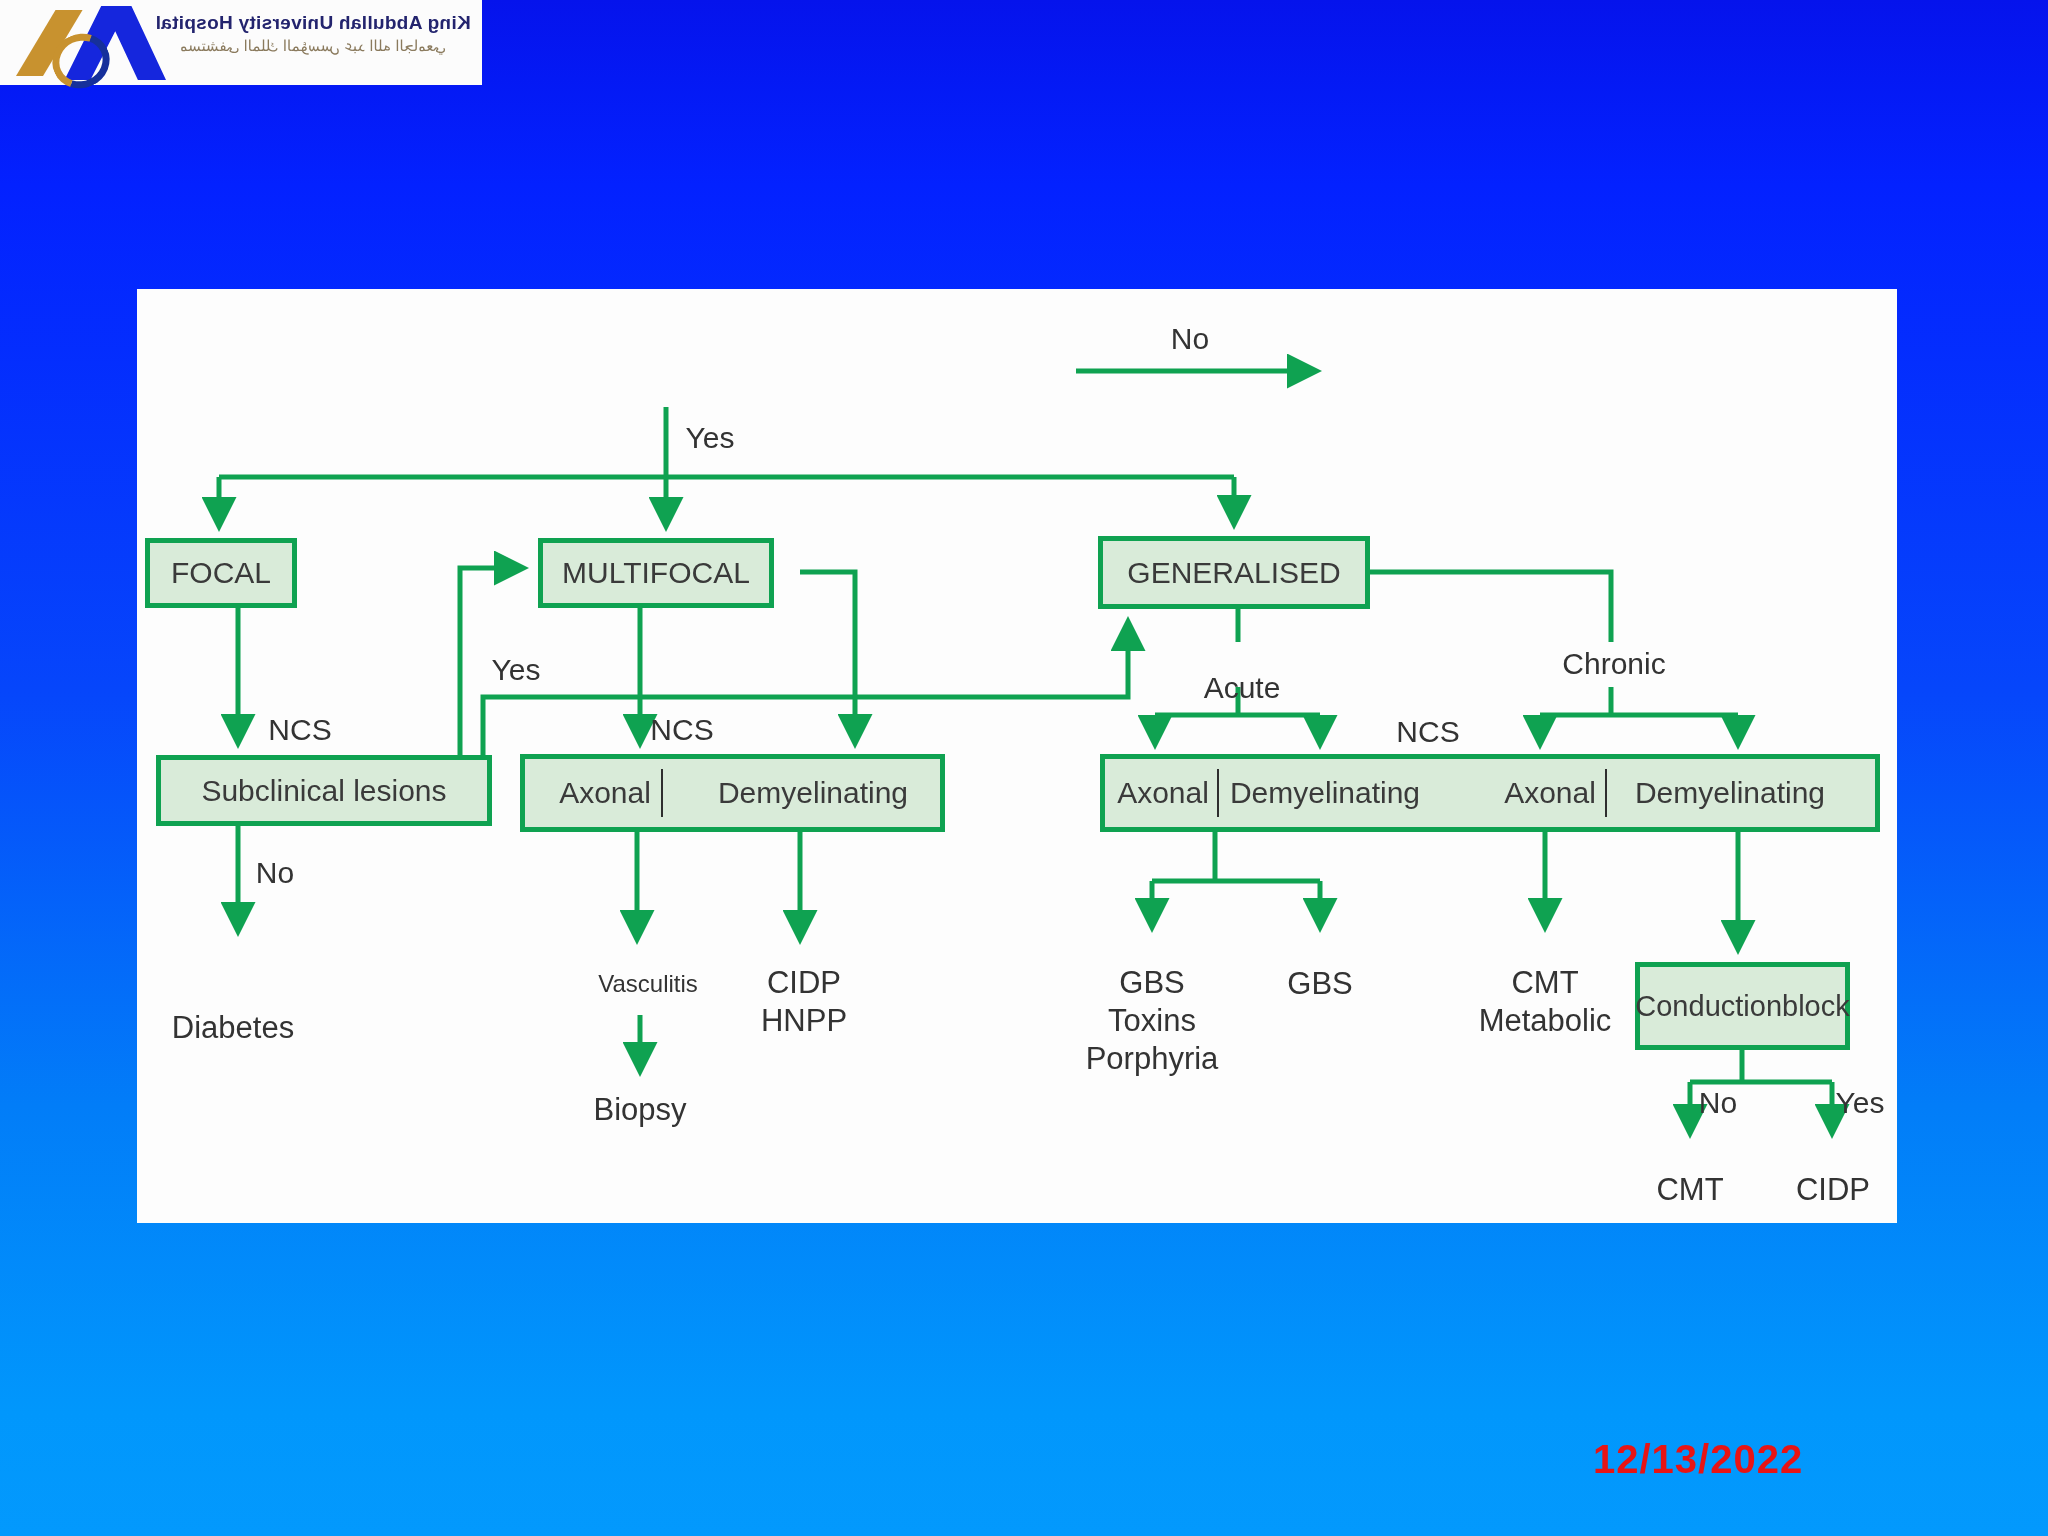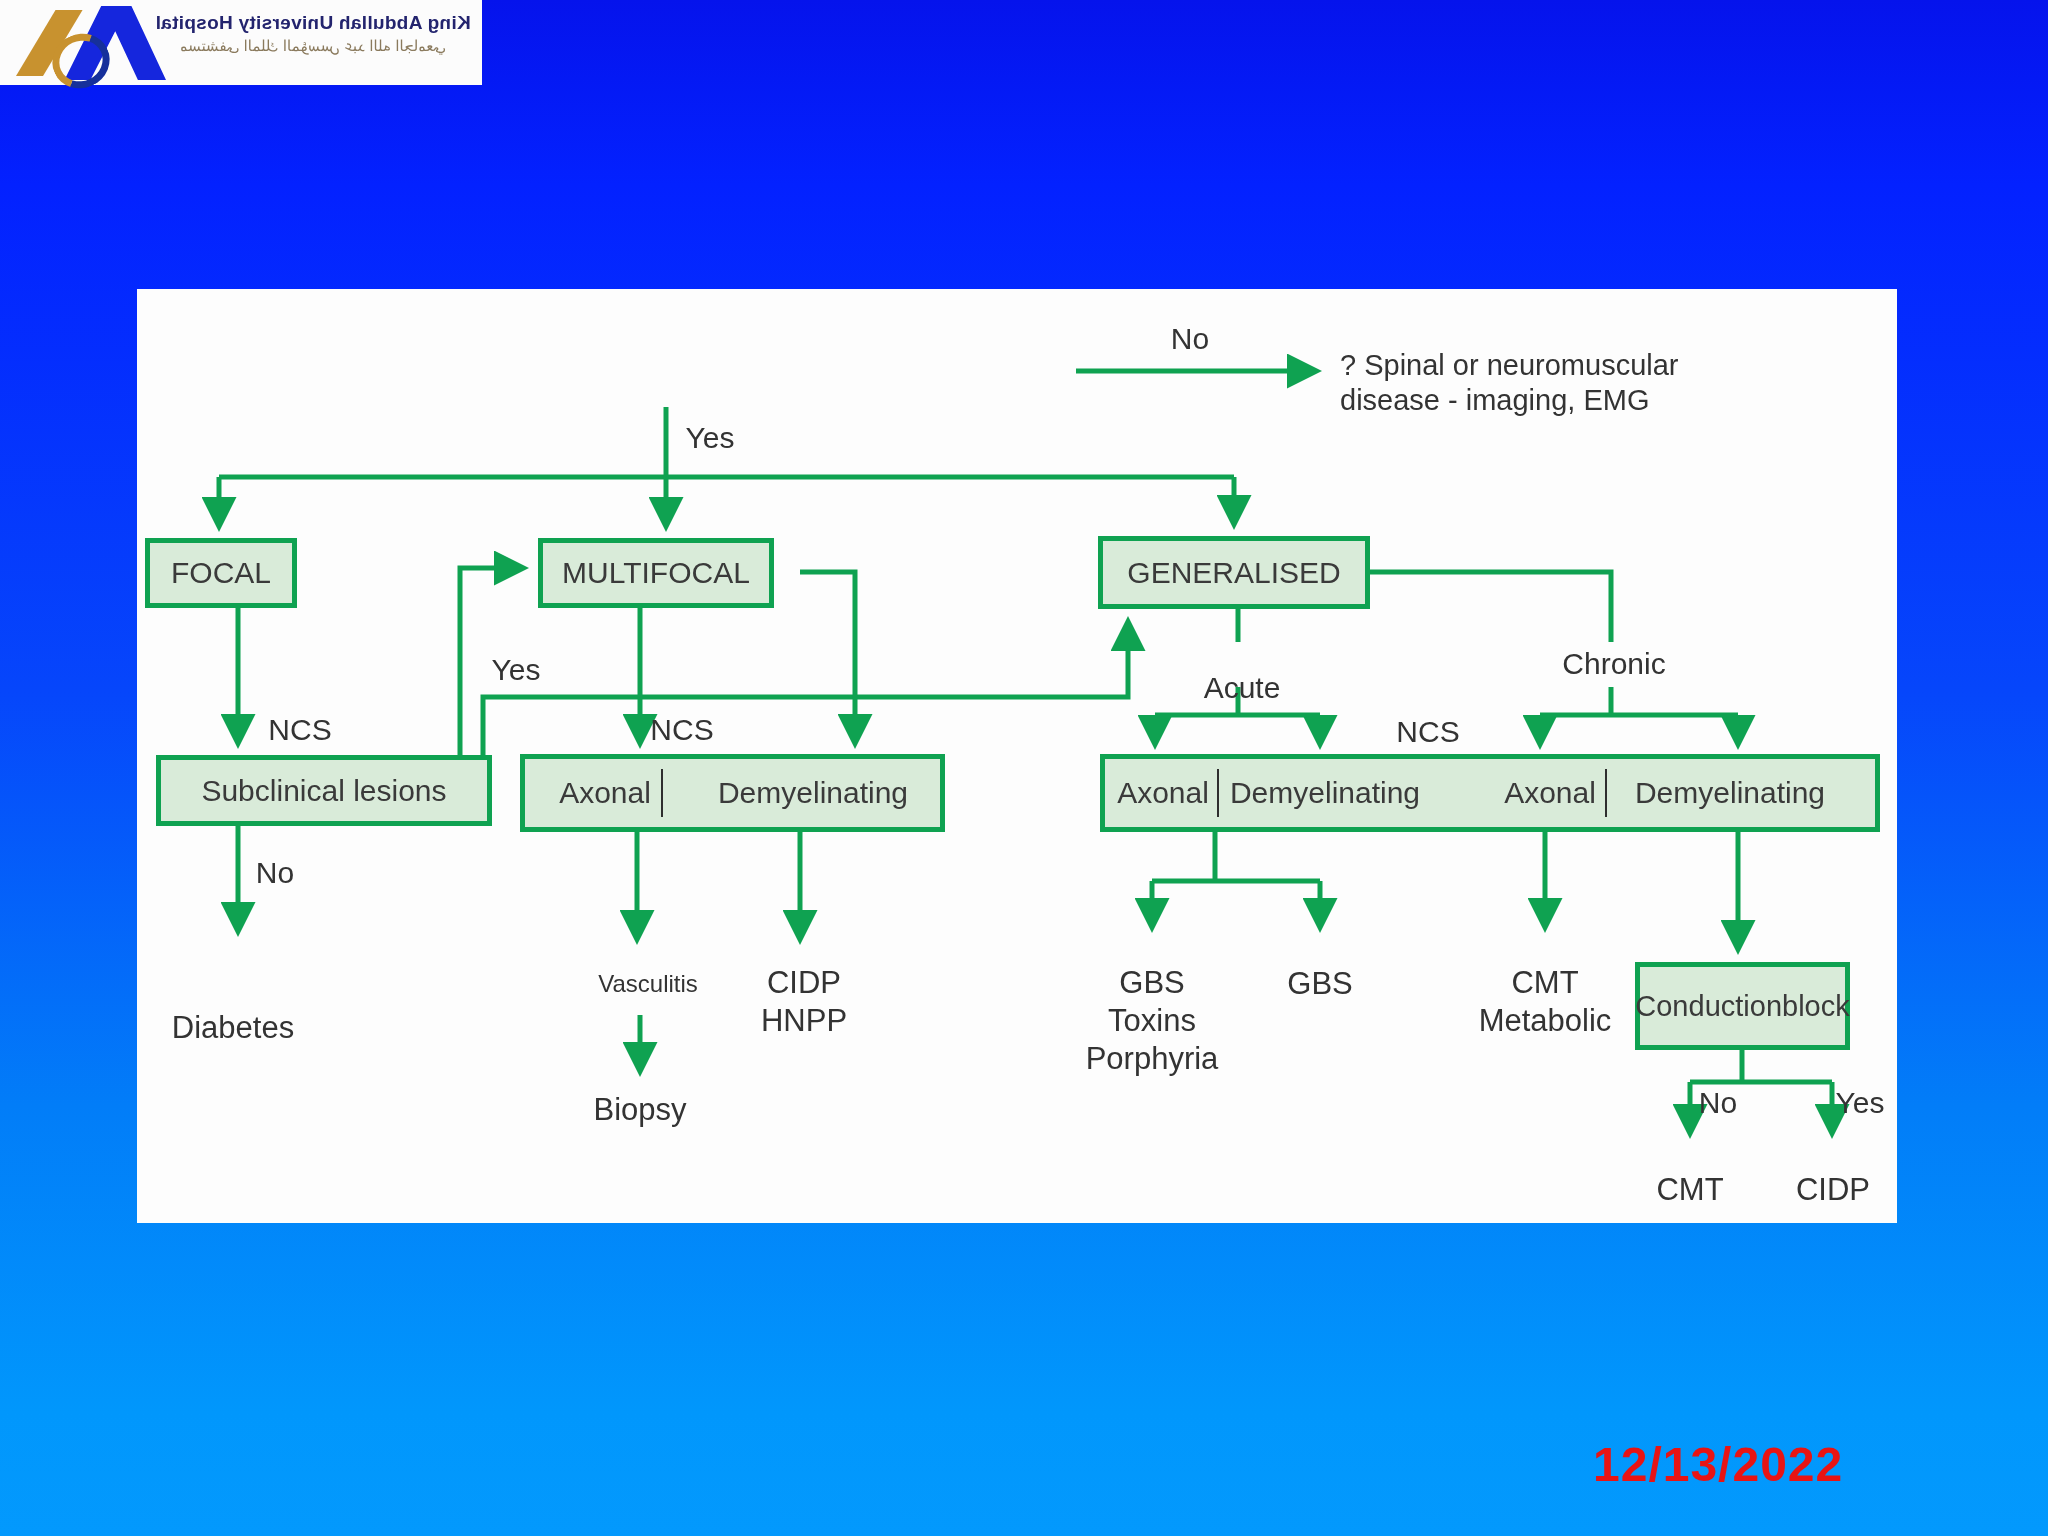--- a/index.html
+++ b/index.html
@@ -25,21 +25,21 @@
   .node{position:absolute;background:#d9ebd9;border:5px solid #0fa251;color:#3a3a3a;
     display:flex;align-items:center;justify-content:center;text-align:center;
     font-size:30px;box-sizing:border-box;}
   .node .ctext{position:absolute;top:50%;transform:translate(-50%,-50%);white-space:nowrap;}
   .vdiv{position:absolute;top:14%;height:72%;width:2px;background:#2e2e2e;}
   
   .lbl{position:absolute;transform:translate(-50%,-50%);color:#333;font-size:30px;white-space:nowrap;}
   .stack{position:absolute;transform:translateX(-50%);text-align:center;font-size:31px;
     line-height:38px;color:#333;white-space:nowrap;}
   .annot{position:absolute;color:#333;font-size:29px;line-height:35px;}
-  .date{position:absolute;left:1593px;top:1437px;font-size:48px;font-weight:bold;color:#e81414;letter-spacing:1px;}
+  .date{position:absolute;left:1593px;top:1437px;font-size:40px;font-weight:bold;color:#e81414;letter-spacing:1px;}
 </style>
 </head>
 <body>
 
 <div class="stage">
 
   <div class="logoband">
     <div class="logo-graphic">
       <div class="lg-gold"></div>
       <div class="lg-blue"></div>
@@ -140,24 +140,20 @@
   <div class="lbl" style="left:300px;top:730px;">NCS</div>
   <div class="lbl" style="left:516px;top:670px;">Yes</div>
   <div class="lbl" style="left:275px;top:873px;">No</div>
   <div class="lbl" style="left:682px;top:730px;">NCS</div>
   <div class="lbl" style="left:1242px;top:688px;">Acute</div>
   <div class="lbl" style="left:1614px;top:664px;">Chronic</div>
   <div class="lbl" style="left:1428px;top:732px;">NCS</div>
   <div class="lbl" style="left:1718px;top:1103px;">No</div>
   <div class="lbl" style="left:1860px;top:1103px;">Yes</div>
 
-  <div class="annot" style="left:1340px;top:348px;">
-    <div>? Spinal or neuromuscular</div>
-    <div>disease - imaging, EMG</div>
-  </div>
 
   <div class="lbl" style="left:233px;top:1028px;font-size:31px;">Diabetes</div>
   <div class="lbl" style="left:648px;top:984px;font-size:24px;">Vasculitis</div>
   <div class="lbl" style="left:640px;top:1110px;font-size:31px;">Biopsy</div>
 
   <div class="stack" style="left:804px;top:964px;">
     <div>CIDP</div>
     <div>HNPP</div>
   </div>
 

